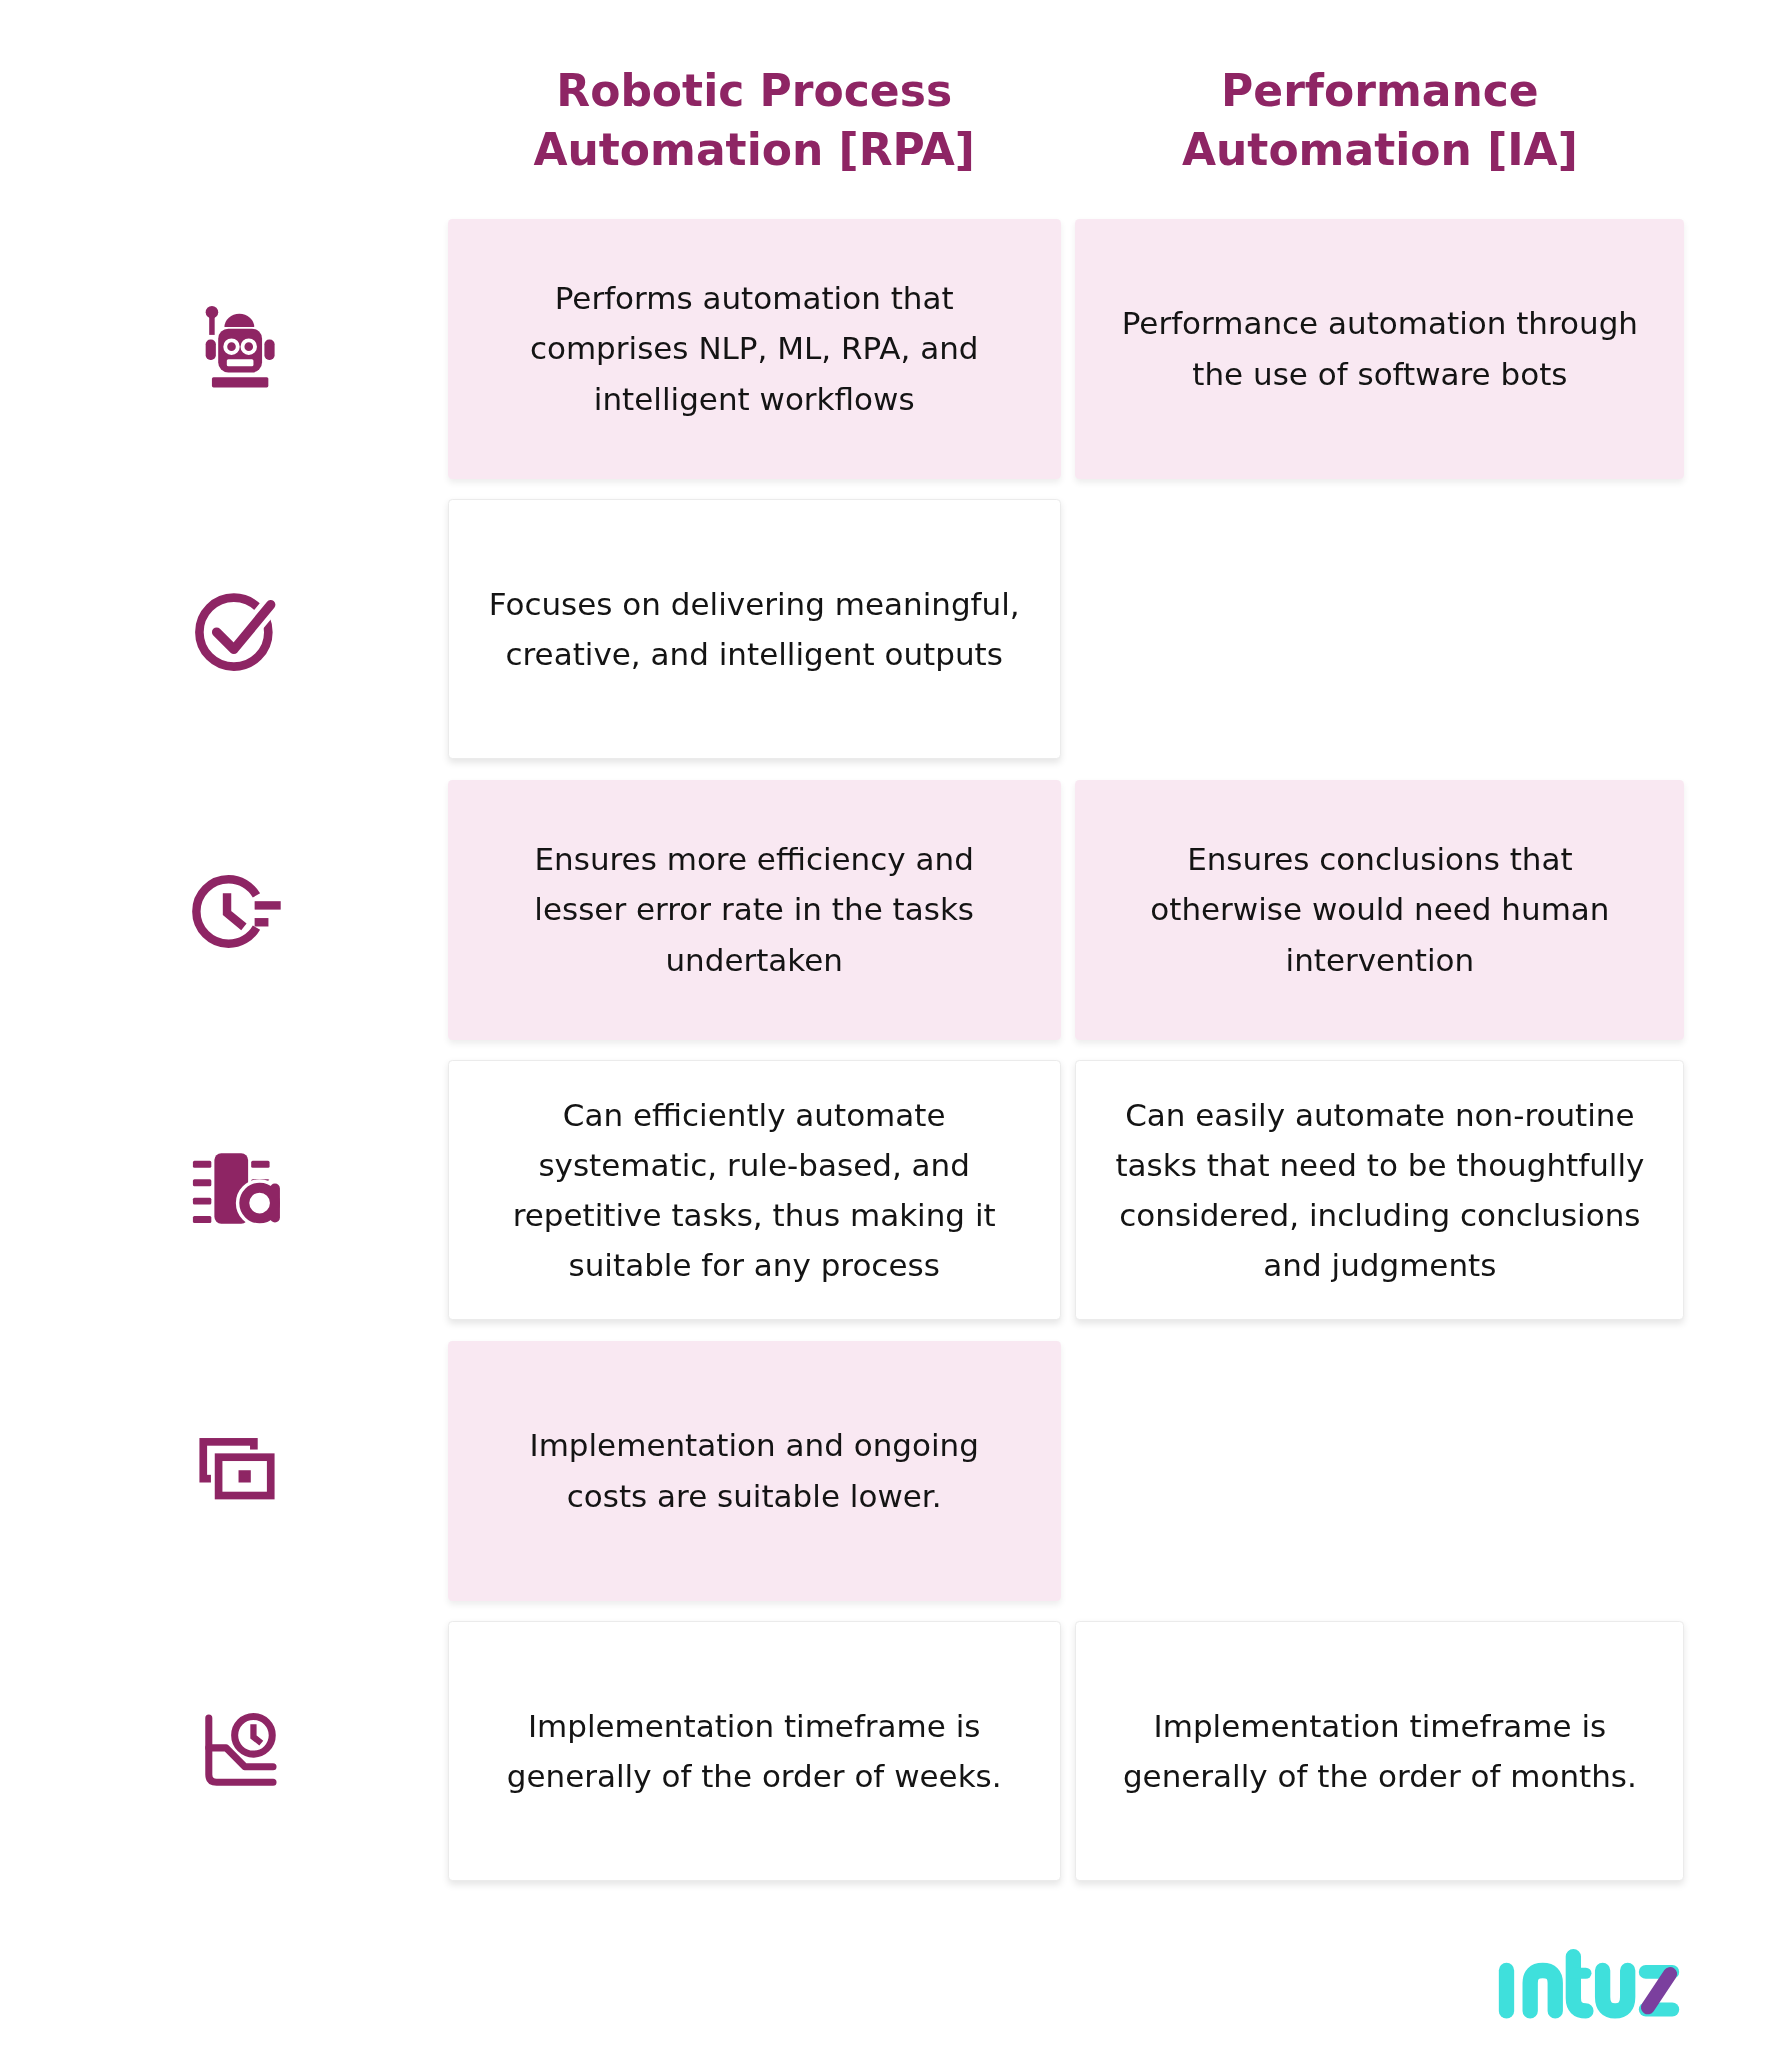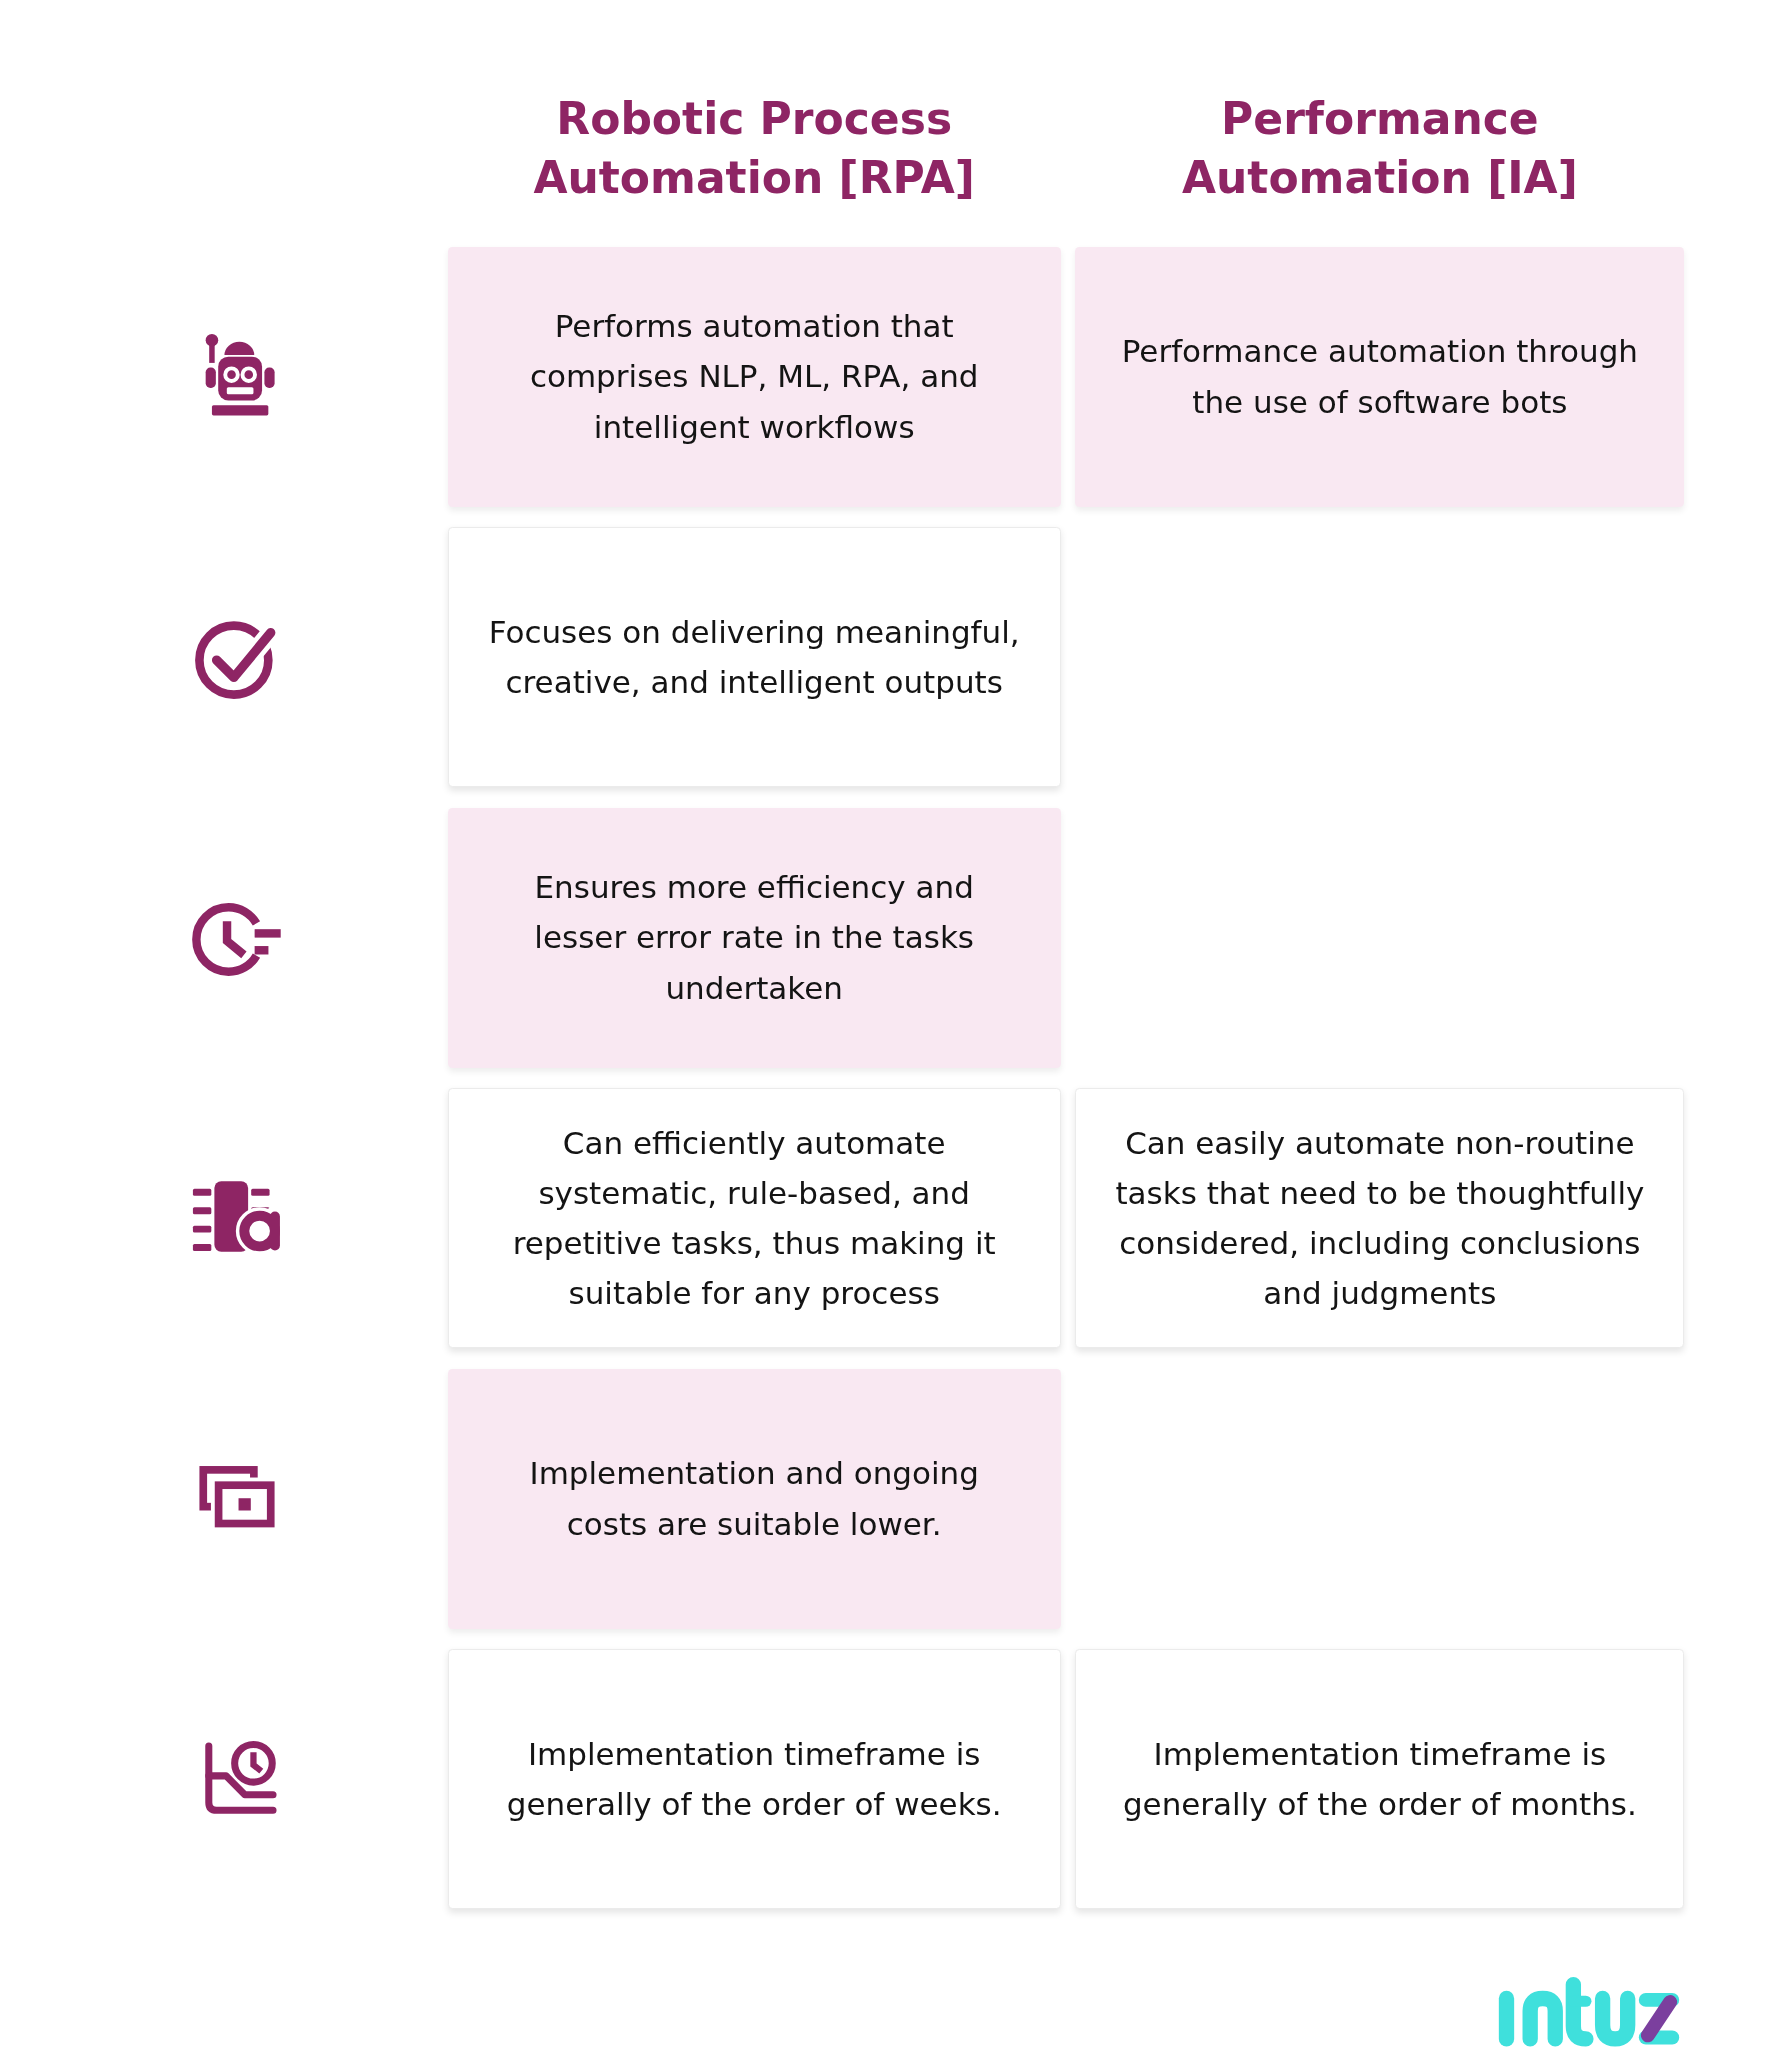--- a/index.html
+++ b/index.html
@@ -8,21 +8,20 @@
     background: #ffffff;
     font-family: "DejaVu Sans", "Liberation Sans", sans-serif;
     overflow: hidden;
   }
   .layout {
     display: grid;
     grid-template-columns: 433px 613px 609px;
     column-gap: 14.7px;
     row-gap: 20.5px;
     padding: 62px 104px 0 0;
-    margin-top: 28px;
   }
   .col-header {
     color: var(--accent, #8e2564);
     font-weight: 700;
     font-size: 44px;
     line-height: 1.33;
     text-align: center;
     align-self: center;
     margin-bottom: 19px;
   }
@@ -101,20 +100,21 @@
 
   <div class="icon-cell">
     <svg class="icon" width="100" height="92" viewBox="0 0 130 120">
       <circle cx="54" cy="62" r="42" fill="none" stroke="currentColor" stroke-width="11" pathLength="360" stroke-dasharray="0 30 300 30"></circle>
       <path d="M52,38 L52,64 L74,82" fill="none" stroke="currentColor" stroke-width="11" stroke-linecap="butt" stroke-linejoin="miter"></path>
       <line x1="88" y1="54" x2="122" y2="54" stroke="currentColor" stroke-width="11"></line>
       <line x1="88" y1="76" x2="106" y2="76" stroke="currentColor" stroke-width="11"></line>
     </svg>
   </div>
   <div class="card pink">Ensures more efficiency and lesser error rate in the tasks undertaken</div>
+  <div class="card pink">Ensures conclusions that otherwise would need human intervention</div>
 
   <div class="icon-cell">
     <svg class="icon" width="104" height="92" viewBox="0 0 135 120">
       <g fill="currentColor">
         <rect x="10" y="22" width="24" height="9" rx="2"></rect>
         <rect x="10" y="46" width="24" height="9" rx="2"></rect>
         <rect x="10" y="70" width="24" height="9" rx="2"></rect>
         <rect x="10" y="94" width="24" height="9" rx="2"></rect>
         <rect x="86" y="22" width="24" height="9" rx="2"></rect>
         <rect x="86" y="46" width="24" height="9" rx="2"></rect>

